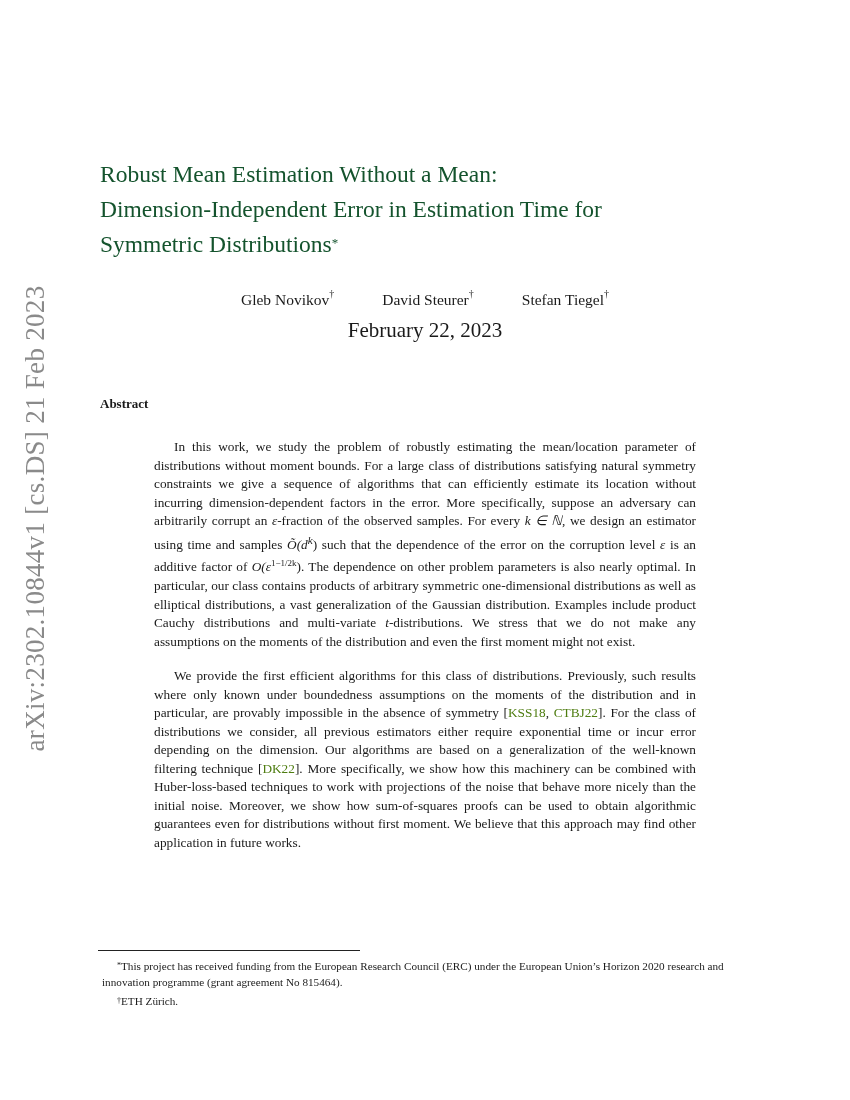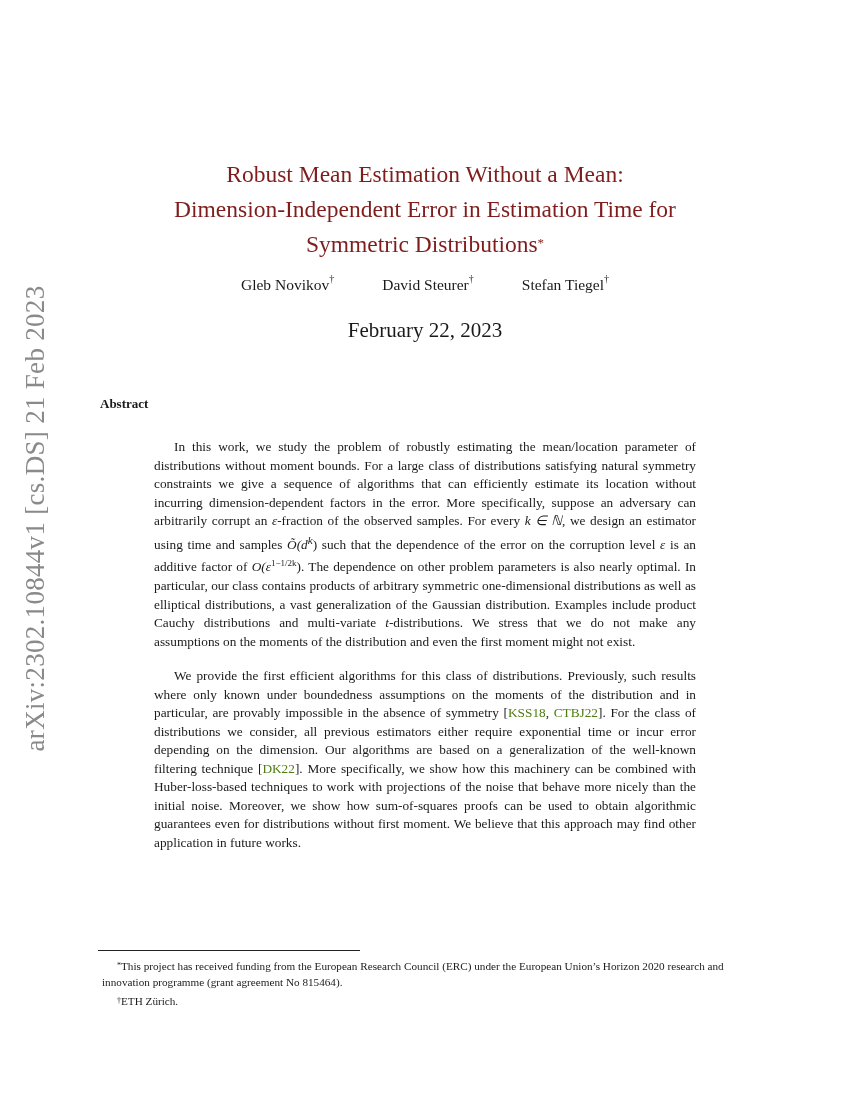--- a/index.html
+++ b/index.html
@@ -14,27 +14,26 @@
       display: flex; align-items: center; justify-content: center;
     }
     .arxiv-stamp span {
       display: block; white-space: nowrap;
       transform: rotate(-90deg);
       font-family: "Liberation Serif", serif;
       font-size: 27px; color: #8a8a8a; letter-spacing: 0.3px;
     }
     .title {
       position: absolute; left: 100px; width: 650px; top: 157px;
-      text-align: center;
       font-family: "Liberation Serif", serif;
-      font-size: 23.5px; line-height: 35px; color: #7f1d1d;
+      font-size: 23.5px; line-height: 35px; color: #14532d;
     }
     .title sup { font-size: 13px; vertical-align: top; position: relative; top: -2px; }
     .authors {
-      position: absolute; left: 100px; width: 650px; top: 276px;
+      position: absolute; left: 100px; width: 650px; top: 291px;
       display: flex; justify-content: center; gap: 48px;
       font-family: "Liberation Serif", serif; font-size: 15.5px;
     }
     .authors sup { font-size: 10px; vertical-align: top; position: relative; top: -3px; }
     .date {
       position: absolute; left: 100px; width: 650px; top: 318px;
       text-align: center; font-family: "Liberation Serif", serif; font-size: 21px;
     }
     .abstract-heading {
       position: absolute; left: 100px; width: 650px; top: 396px;

